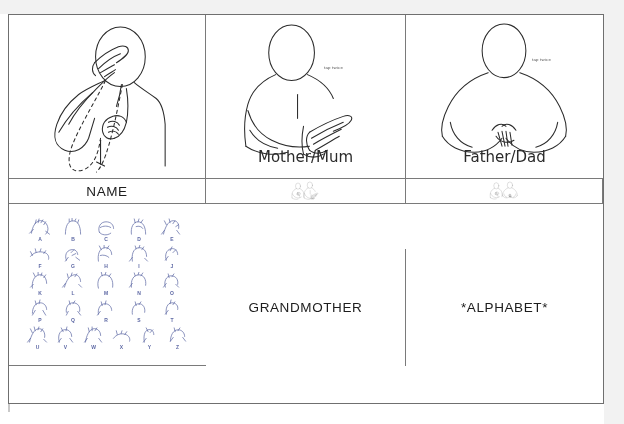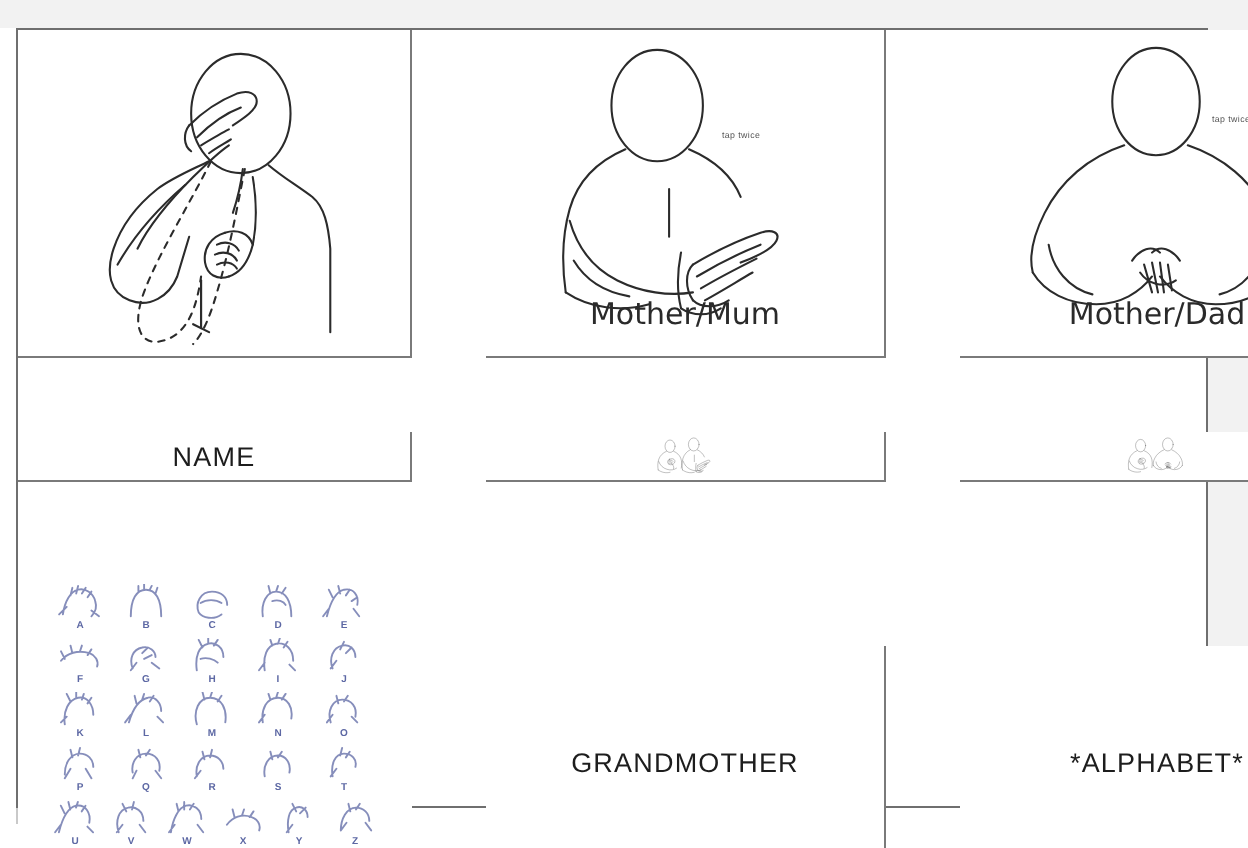--- a/index.html
+++ b/index.html
@@ -28,21 +28,21 @@
     position:absolute;left:8px;top:14px;
     width:596px;height:390px;
     border:1.5px solid #6f6f6f;
     box-sizing:border-box;
     background:#fff;
   }
   .grid{
     display:grid;
     grid-template-columns:197px 200px 197px;
     grid-template-rows:164px 25px 162px 25px;
-    width:100%;height:100%;gap:37px;
+    width:100%;height:100%;
   }
   .cell{
     position:relative;
     box-sizing:border-box;
     border-right:1.2px solid #7a7a7a;
     border-bottom:1.2px solid #7a7a7a;
     overflow:hidden;
     background:#fff;
   }
   .cell.lastcol{border-right:none;}
@@ -216,21 +216,21 @@
             <path d="M110 116 C106 110 100 108 96 112"></path>
             <path d="M92 118 L96 132"></path>
             <path d="M96 117 L99 132"></path>
             <path d="M100 117 L102 132"></path>
             <path d="M104 118 L106 131"></path>
             <path d="M90 122 C94 128 102 130 108 126"></path>
           </g>
         </svg>
       </div>
       <div class="taptwice" style="left:126px;top:42px;">tap twice</div>
-      <div class="caption cap-dad">Mother/Dad</div>
+      <div class="caption cap-dad">Father/Dad</div>
     </div>
 
     <div class="cell label-cell">NAME</div>
 
     <div class="cell">
       <div class="art">
         <svg viewBox="0 0 197 162" preserveAspectRatio="xMidYMid meet">
           <g fill="none" stroke="#2b2b2b" stroke-width="1" stroke-linecap="round" stroke-linejoin="round">
 
             <ellipse cx="48" cy="48" rx="17" ry="21"></ellipse>

